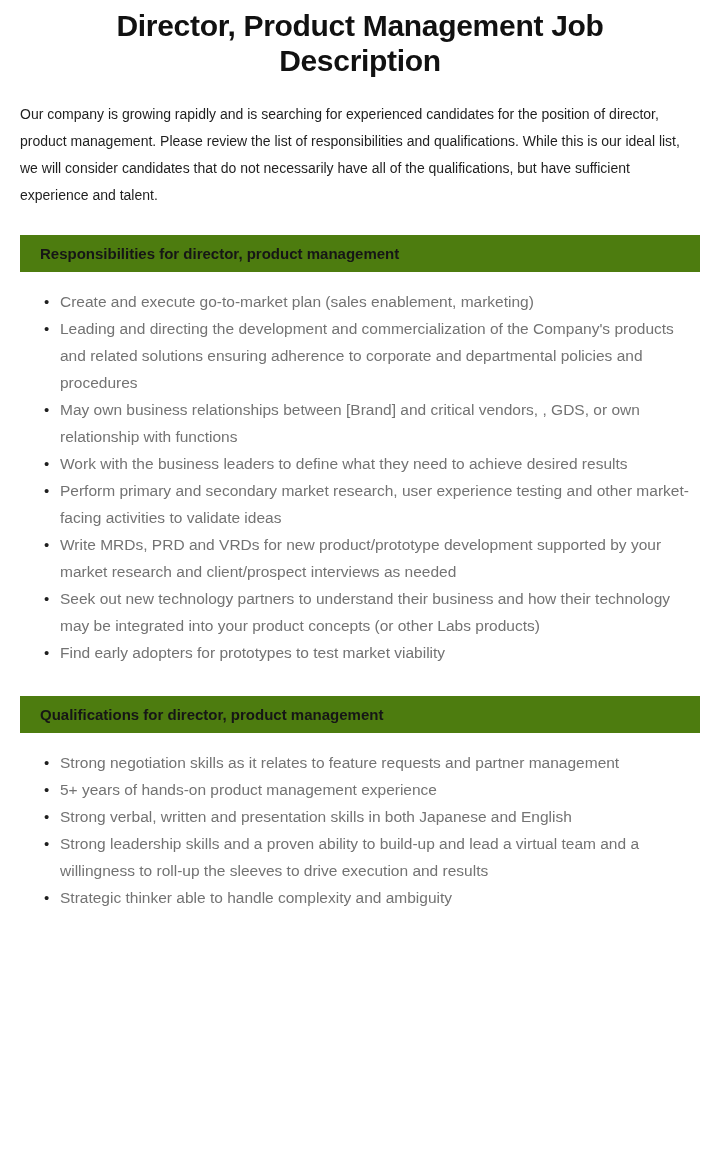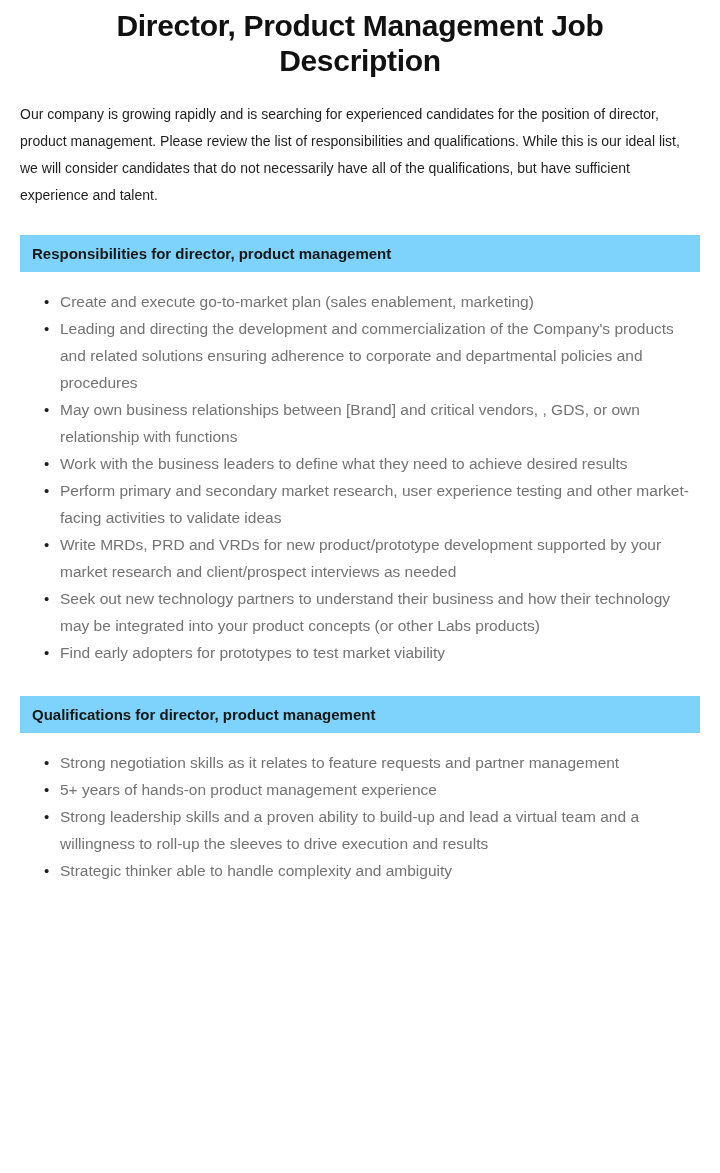--- a/index.html
+++ b/index.html
@@ -35,23 +35,23 @@
     line-height: 27px;
     color: #1f1f1f;
     margin: 0;
     padding: 22px 22px 0 20px;
     text-align: left;
   }
   .section {
     margin-top: 26px;
   }
   .section-header {
-    background: #7dd3fc;
+    background: #4d7c0f;
     margin: 0 20px;
-    padding: 9px 0 9px 12px;
+    padding: 9px 0 9px 20px;
     font-size: 15px;
     line-height: 19px;
     font-weight: 700;
     color: #161616;
   }
   .bullet-list {
     list-style: none;
     margin: 0;
     padding: 16px 22px 0 44px;
   }
@@ -100,20 +100,21 @@
         <li>Seek out new technology partners to understand their business and how their technology may be integrated into your product concepts (or other Labs products)</li>
         <li>Find early adopters for prototypes to test market viability</li>
       </ul>
   </section>
 
   <section class="section section-qualifications">
     <div class="section-header">Qualifications for director, product management</div>
     <ul class="bullet-list">
         <li>Strong negotiation skills as it relates to feature requests and partner management</li>
         <li>5+ years of hands-on product management experience</li>
+        <li>Strong verbal, written and presentation skills in both Japanese and English</li>
         <li>Strong leadership skills and a proven ability to build-up and lead a virtual team and a willingness to roll-up the sleeves to drive execution and results</li>
         <li>Strategic thinker able to handle complexity and ambiguity</li>
       </ul>
   </section>
 
   <div class="tail-space"></div>
 
 </div>
 
 </body></html>

